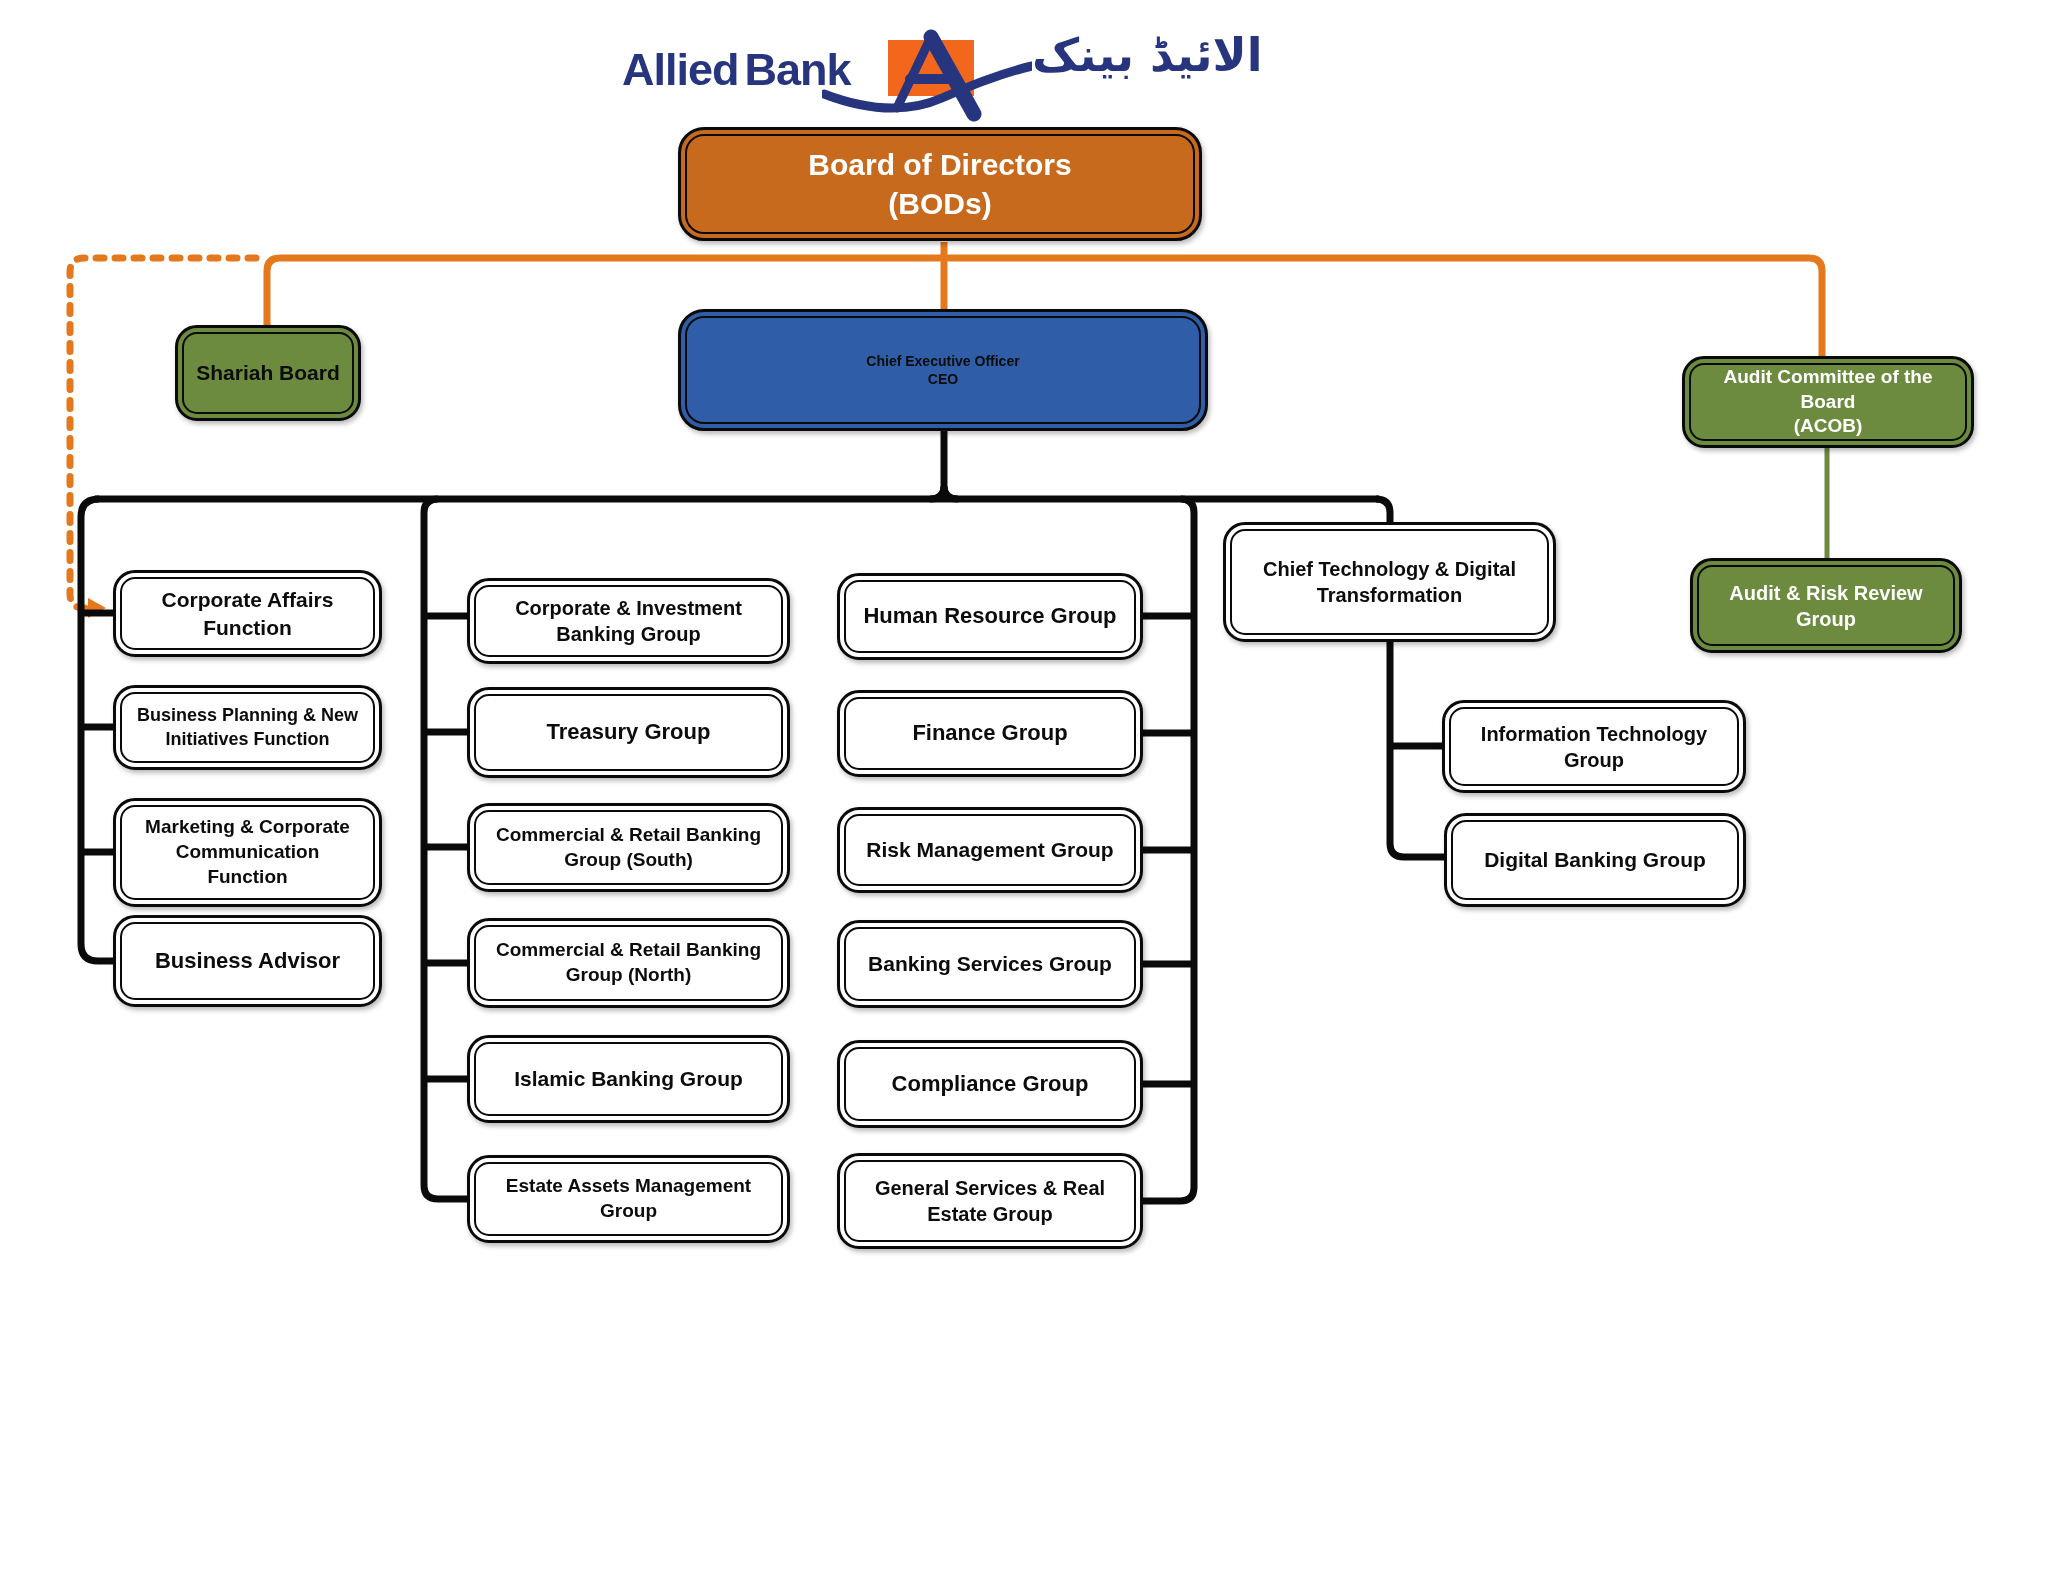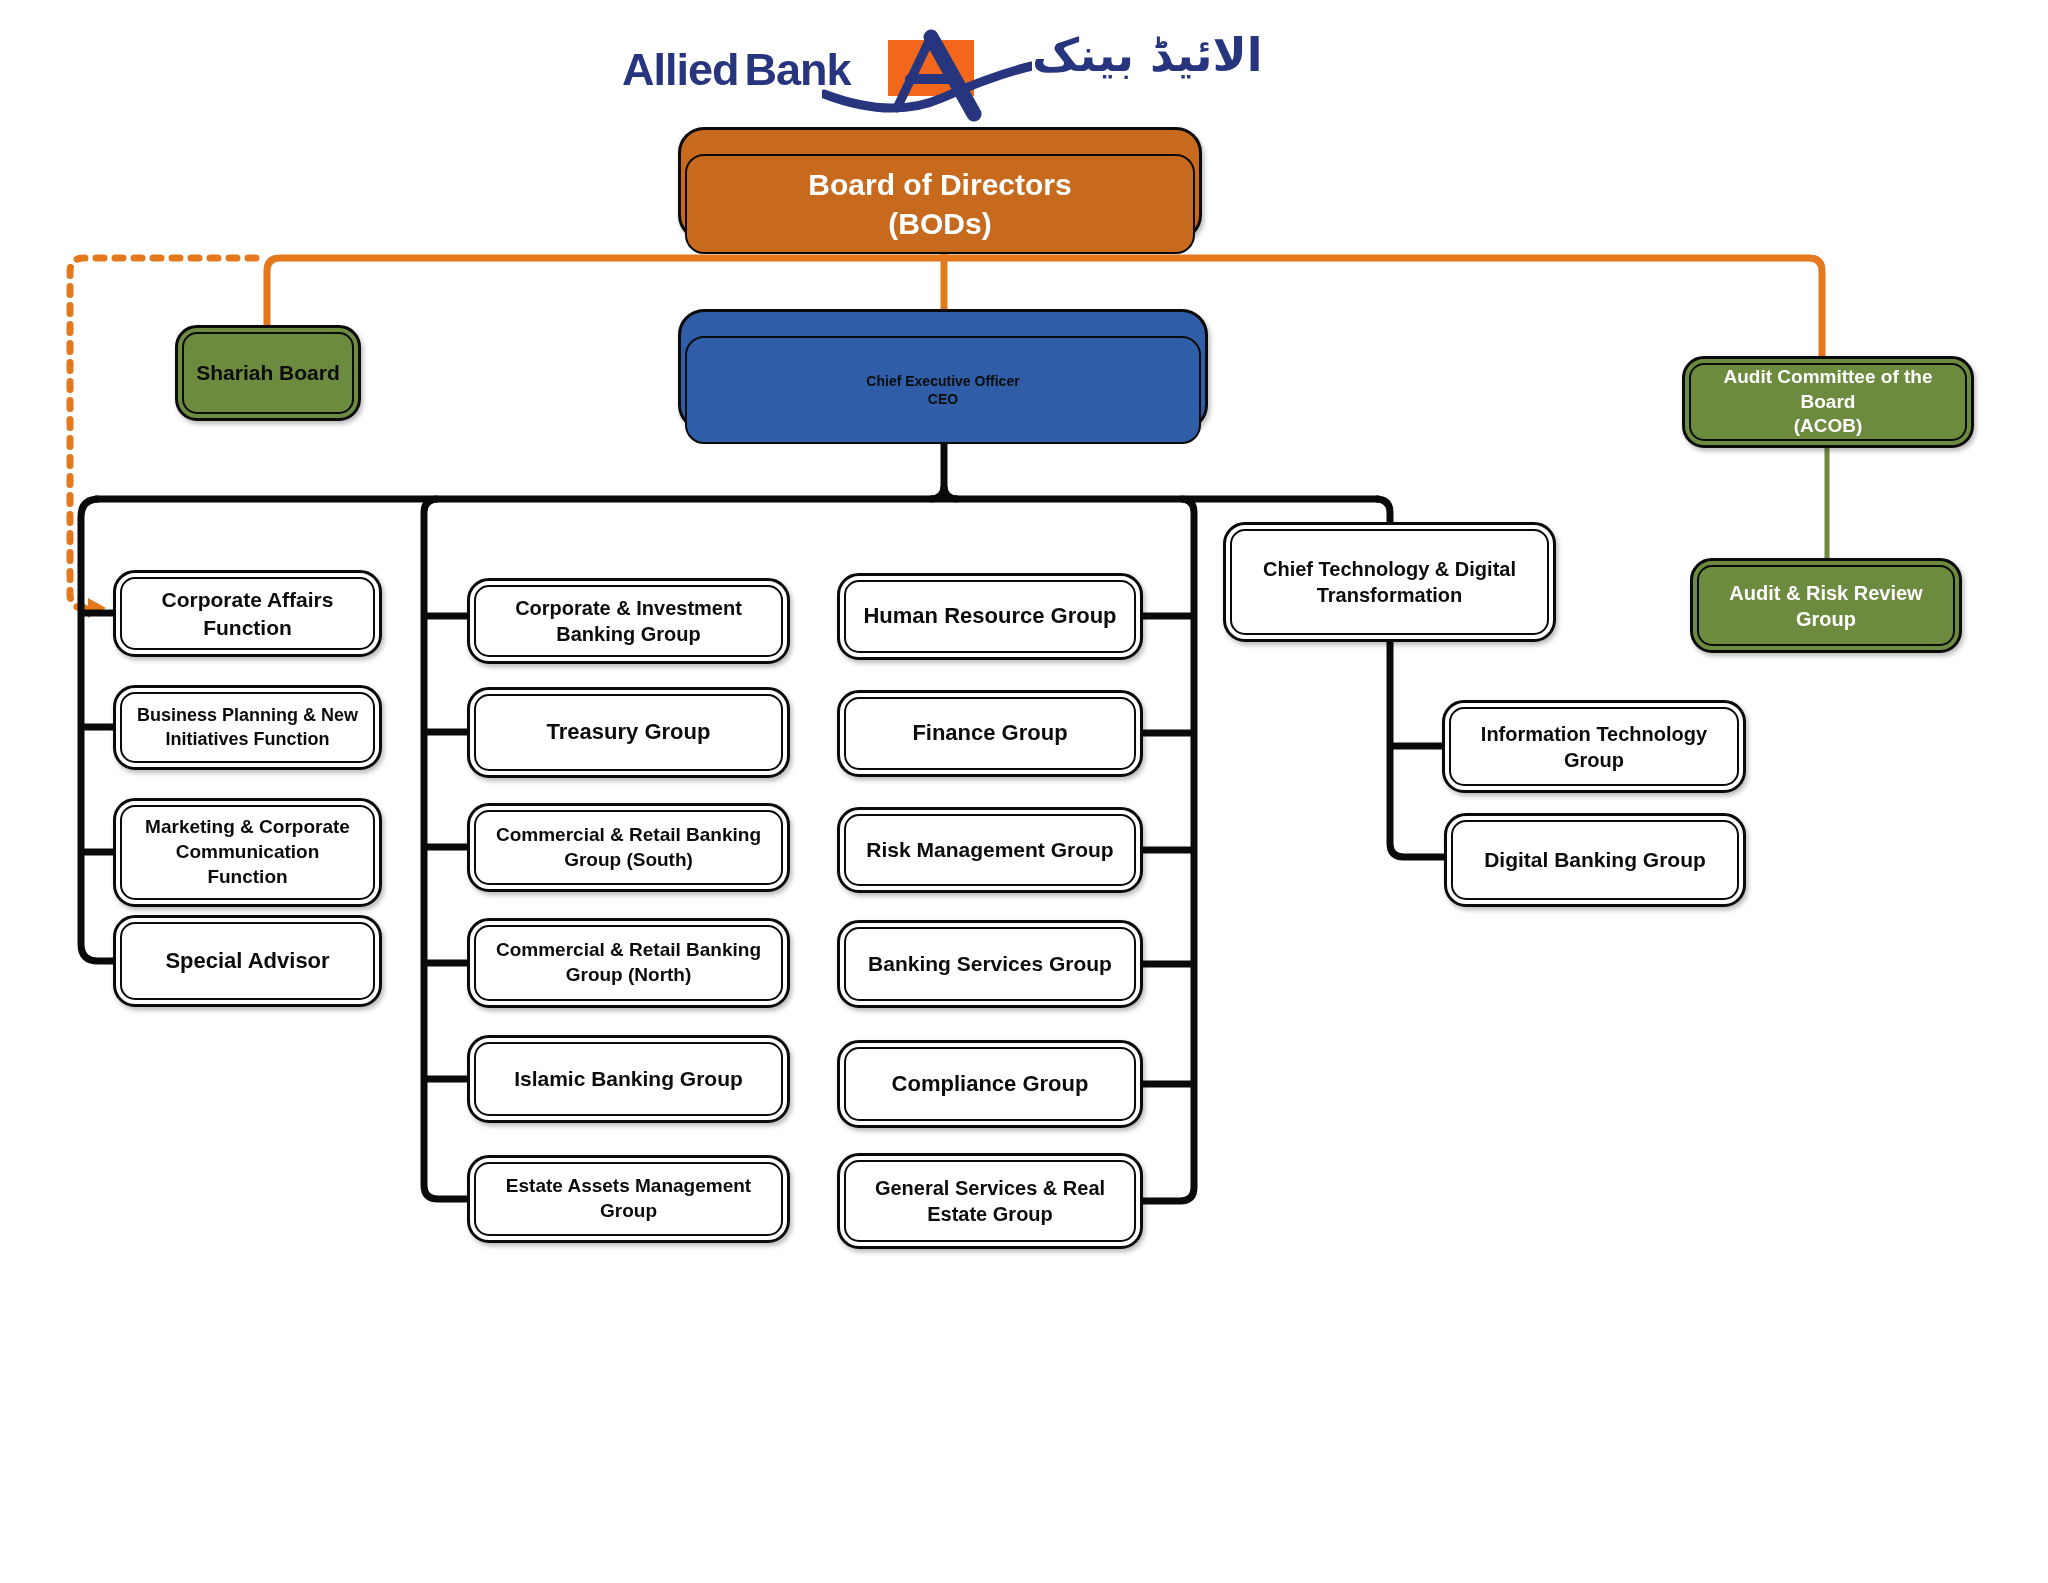--- a/index.html
+++ b/index.html
@@ -7,21 +7,21 @@
        font-family:"Liberation Sans",sans-serif;}
   #connectors{position:absolute;left:0;top:0;z-index:1;}
   .node{position:absolute;z-index:2;box-sizing:border-box;
         border:3.5px solid var(--line_black);border-radius:22px;background:#fff;
         padding:4px;box-shadow:2px 3px 5px rgba(0,0,0,.28);font-weight:bold;}
   .node .inner{width:100%;height:100%;box-sizing:border-box;
         border:2.5px solid var(--line_black);border-radius:15px;
         display:flex;align-items:center;justify-content:center;text-align:center;
         white-space:pre-line;line-height:1.3;padding:2px 8px;color:#0c0c0c;}
   .node.big{border-radius:26px;}
-  .node.big .inner{border-radius:19px;margin-top:20px;}
+  .node.big .inner{border-radius:19px;}
   .node.orange{background:var(--orange_fill);}
   .node.orange .inner{background:var(--orange_fill);color:#fff;}
   .node.blue{background:var(--blue_fill);}
   .node.blue .inner{background:var(--blue_fill);color:#0c0c0c;}
   .node.green{background:var(--green_fill);}
   .node.green .inner{background:var(--green_fill);}
   .node.green.white-text .inner{color:#ffffff;}
   .logo{position:absolute;left:0;top:0;width:2048px;height:130px;z-index:2;}
   .wordmark{position:absolute;left:622px;top:44px;font-size:45px;font-weight:bold;
             letter-spacing:-1px;color:var(--navy);white-space:nowrap;}
@@ -112,21 +112,21 @@
 <div class="node" style="left:113px;top:685px;width:269px;height:85px;font-size:18px">
   <div class="inner">Business Planning &amp; New
 Initiatives Function</div>
 </div>
 <div class="node" style="left:113px;top:798px;width:269px;height:109px;font-size:19px">
   <div class="inner">Marketing &amp; Corporate
 Communication
 Function</div>
 </div>
 <div class="node" style="left:113px;top:915px;width:269px;height:92px;font-size:22px">
-  <div class="inner">Special Advisor</div>
+  <div class="inner">Business Advisor</div>
 </div>
 
 <div class="node" style="left:467px;top:578px;width:323px;height:86px;font-size:20px">
   <div class="inner">Corporate &amp; Investment
 Banking Group</div>
 </div>
 <div class="node" style="left:467px;top:687px;width:323px;height:91px;font-size:22px">
   <div class="inner">Treasury Group</div>
 </div>
 <div class="node" style="left:467px;top:803px;width:323px;height:89px;font-size:19px">

